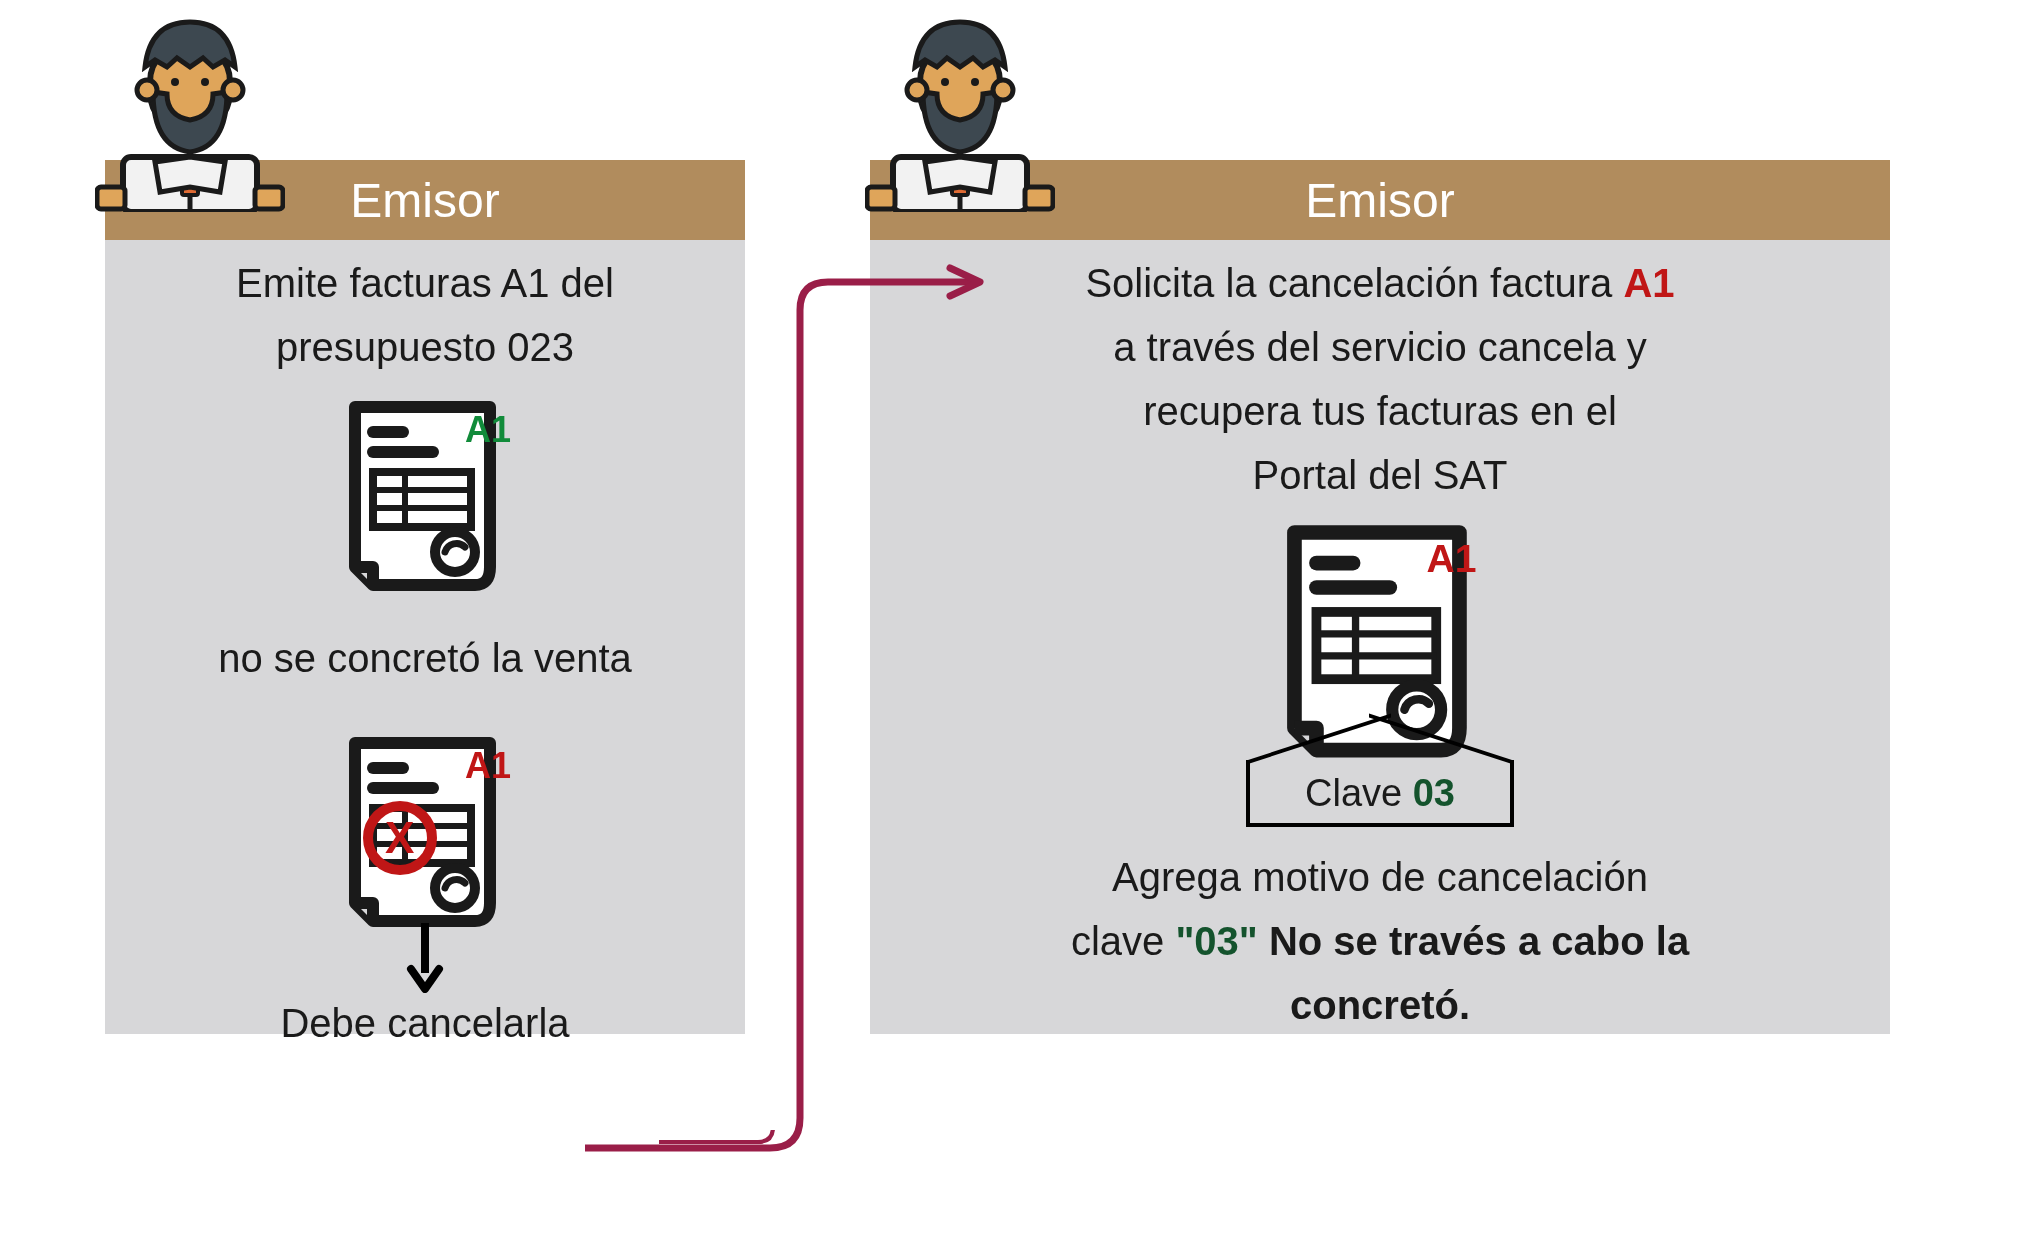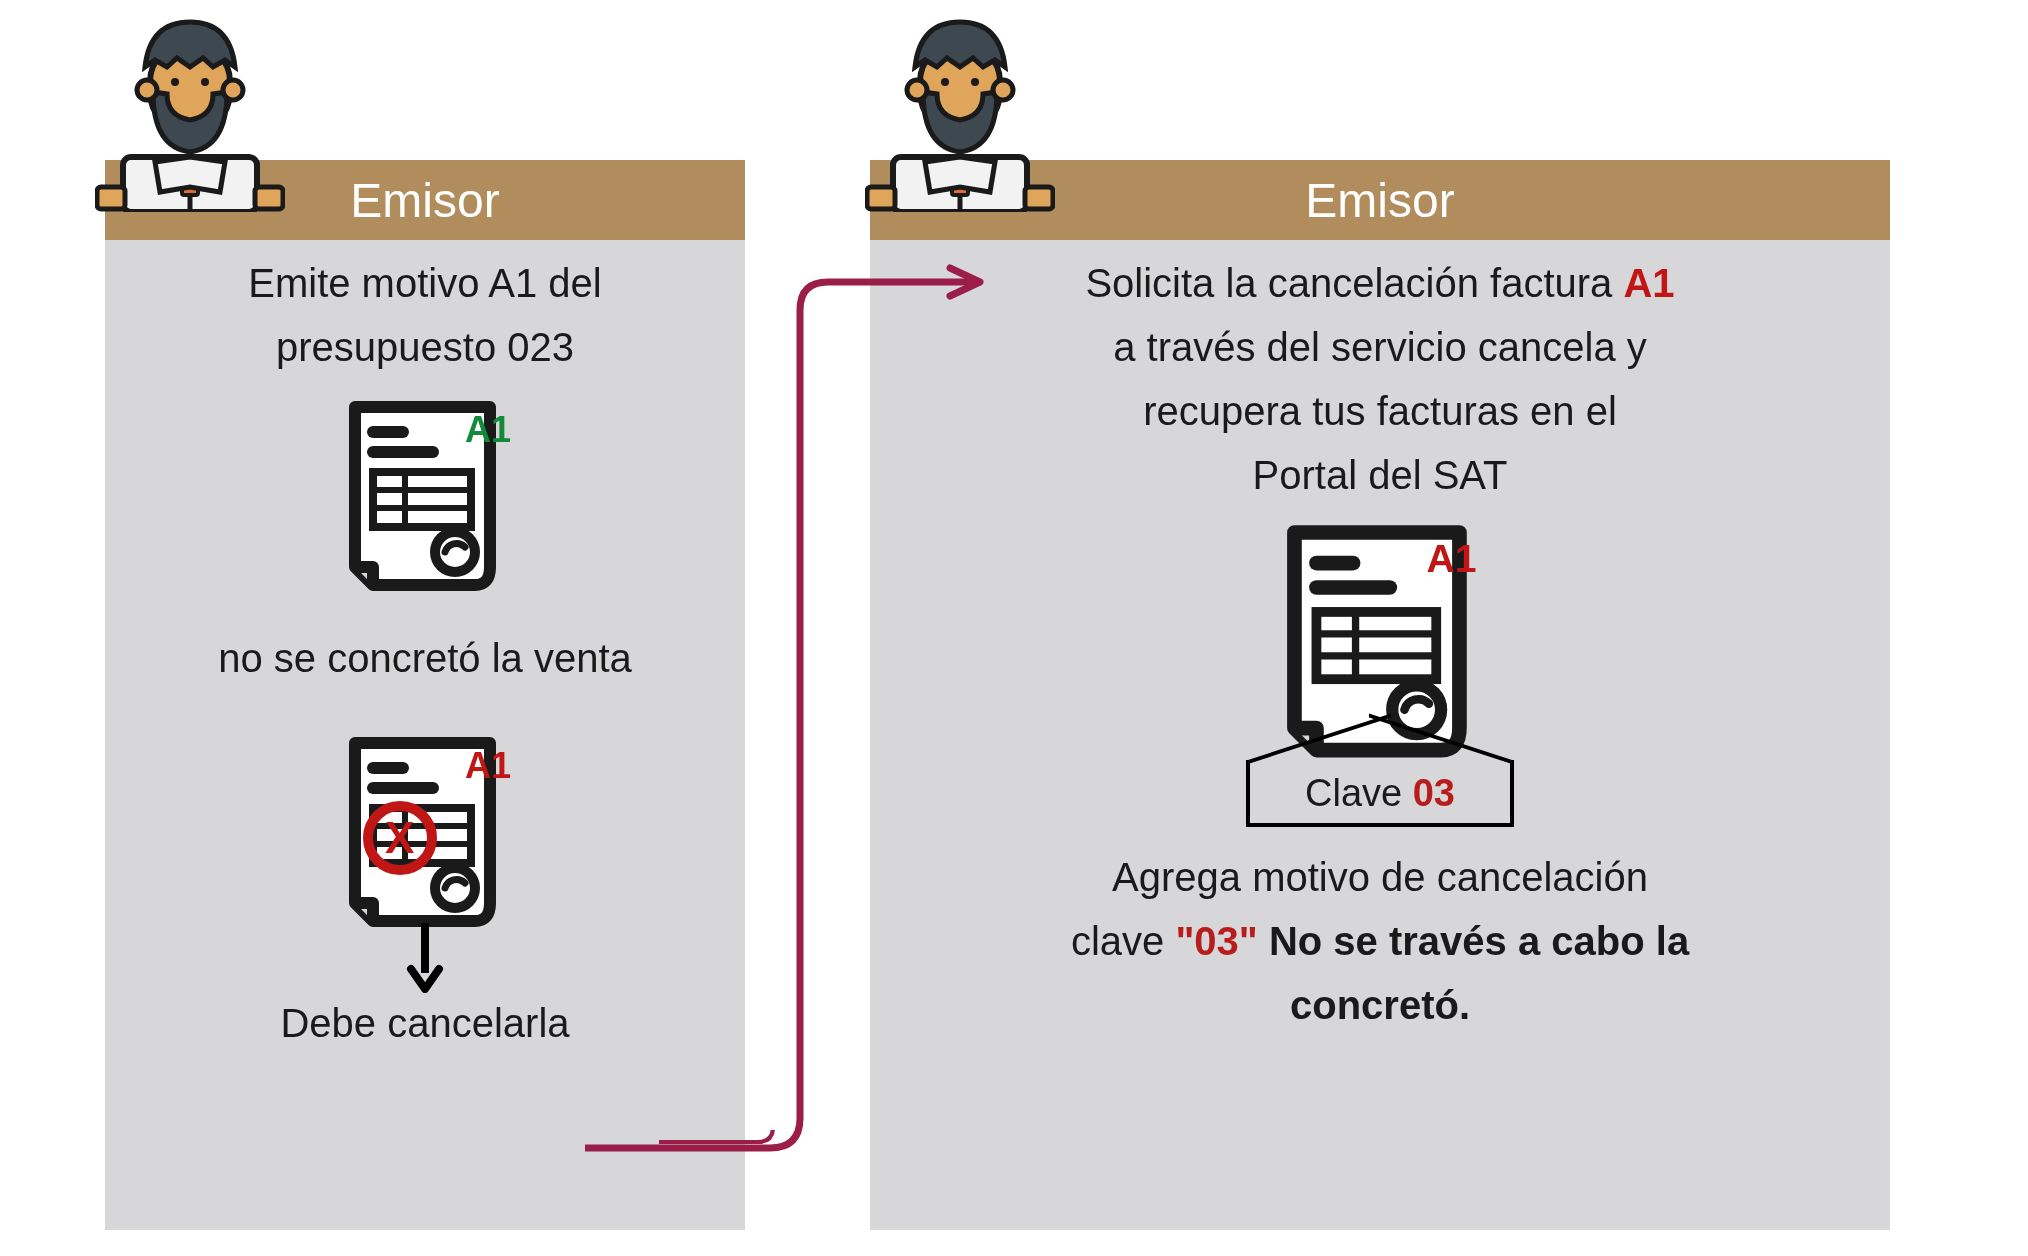--- a/index.html
+++ b/index.html
@@ -8,21 +8,21 @@
     background: #fff;
     width: 2028px;
     height: 1256px;
     position: relative;
     overflow: hidden;
   }
   .panel {
     position: absolute;
     background: #d7d7d9;
     top: 160px;
-    height: 1070px;
+    height: 874px;
   }
   .panel-left { left: 105px; width: 640px; }
   .panel-right { left: 870px; width: 1020px; }
   .panel-header {
     background: #b18c5d;
     height: 80px;
     display: flex;
     align-items: center;
     justify-content: center;
   }
@@ -42,21 +42,21 @@
   .content { padding: 18px 40px 0 40px; text-align: center; }
   .line {
     font-size: 40px;
     color: #1a1a1a;
     line-height: 1.25;
     margin-bottom: 14px;
   }
   .line.gap-lg { margin-top: 36px; }
   .bold { font-weight: 700; }
   .red { color: #c01616; font-weight: 700; }
-  .green { color: #b91c1c; font-weight: 700; }
+  .green { color: #14532d; font-weight: 700; }
   .right-title { font-size: 42px; font-weight: 700; color: #1a1a1a; margin-bottom: 30px; }
   .invoice-wrap { display: flex; justify-content: center; margin-top: 25px; margin-bottom: 25px; }
   .label-clave {
     display: flex;
     justify-content: center;
     margin-top: -5px;
     margin-bottom: 20px;
   }
   .clave-box {
     position: relative;
@@ -136,21 +136,21 @@
     <circle cx="80" cy="70" r="4" fill="#1a1a1a"></circle>
     <circle cx="110" cy="70" r="4" fill="#1a1a1a"></circle>
   </svg>
 </div>
 
 <div class="panel panel-left">
   <div class="panel-header">
     <span>Emisor</span>
   </div>
   <div class="content">
-    <div class="line">Emite motivo A1 del</div>
+    <div class="line">Emite facturas A1 del</div>
     <div class="line">presupuesto 023</div>
 
     <div class="invoice-wrap">
       <svg width="180" height="200" viewBox="0 0 180 200">
         <path d="M20 10 H155 V170 Q155 188 140 188 H38 L20 170 Z" fill="#fff" stroke="#1a1a1a" stroke-width="12" stroke-linejoin="round"></path>
         <path d="M20 170 L38 170 L38 188" fill="#d7d7d9" stroke="#1a1a1a" stroke-width="12" stroke-linejoin="round"></path>
         <line x1="38" y1="35" x2="68" y2="35" stroke="#1a1a1a" stroke-width="12" stroke-linecap="round"></line>
         <line x1="38" y1="55" x2="98" y2="55" stroke="#1a1a1a" stroke-width="12" stroke-linecap="round"></line>
         <rect x="38" y="75" width="98" height="55" fill="none" stroke="#1a1a1a" stroke-width="8"></rect>
         <line x1="38" y1="93" x2="136" y2="93" stroke="#1a1a1a" stroke-width="6"></line>

